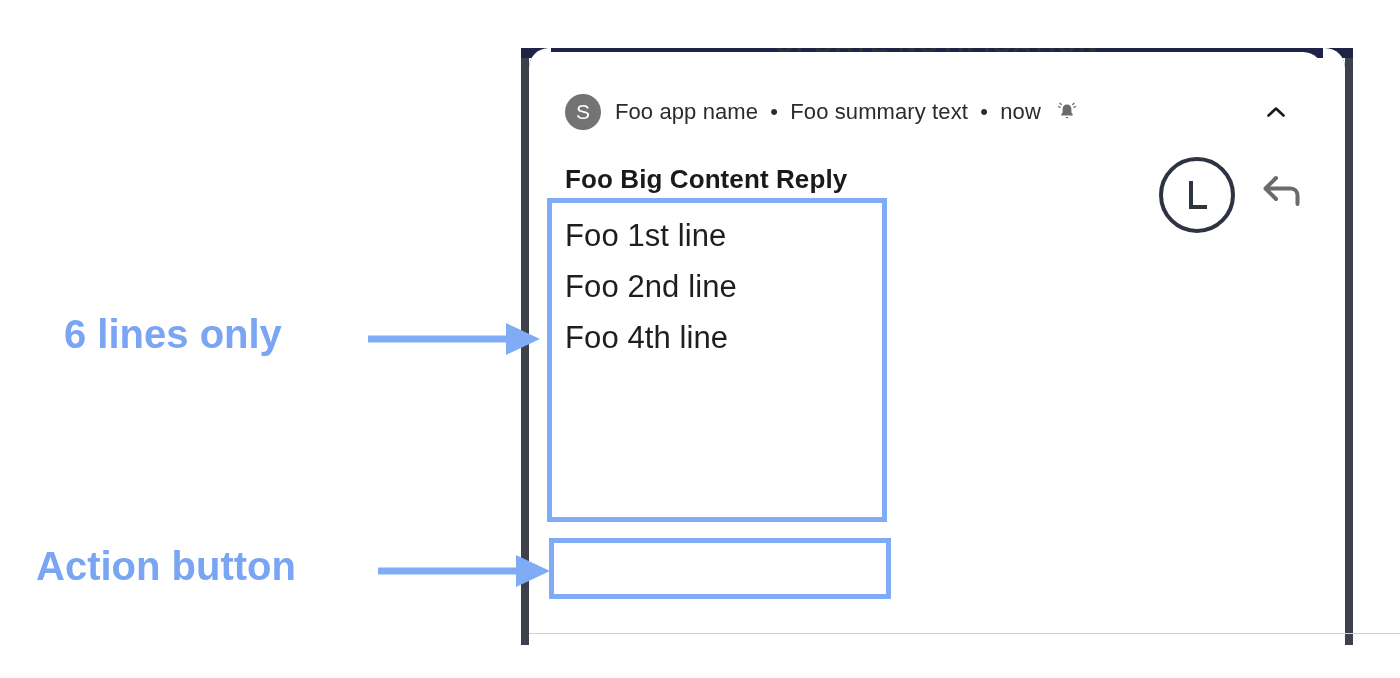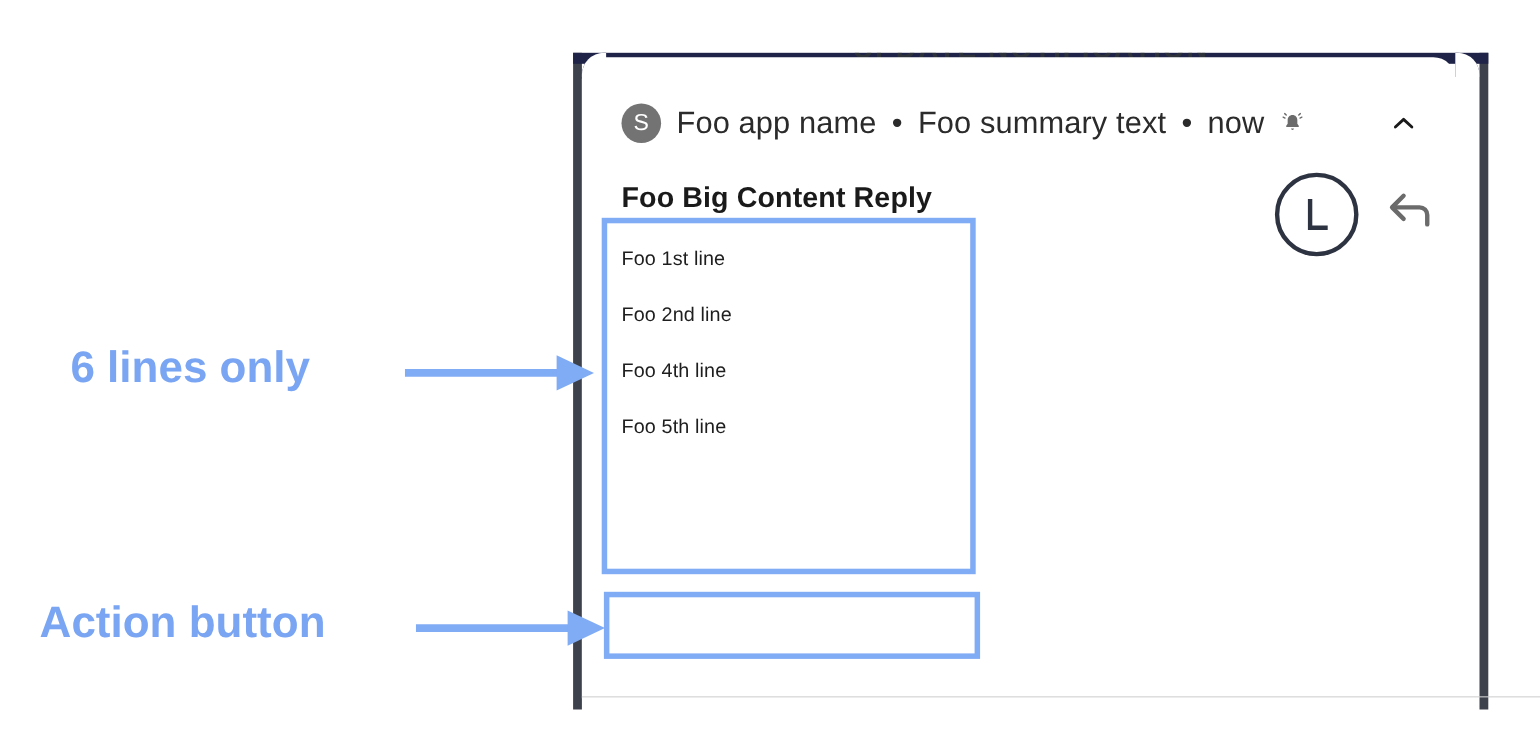--- a/index.html
+++ b/index.html
@@ -107,21 +107,21 @@
     color: #ffffff;
     font-size: 21px;
     font-weight: normal;
     display: flex;
     align-items: center;
     justify-content: center;
     flex: 0 0 auto;
   }
   #notif-meta {
     margin-left: 14px;
-    font-size: 28px;
+    font-size: 22px;
     color: #2b2b2b;
     white-space: nowrap;
     letter-spacing: .1px;
   }
   .meta-sep { margin: 0 6px; color: #2b2b2b; }
   #bell-icon {
     margin-left: 14px;
     display: flex;
     align-items: center;
   }
@@ -164,21 +164,21 @@
   }
 
   
   #message-lines {
     position: absolute;
     left: 36px;
     top: 158px;
     width: 330px;
   }
   .msg-line {
-    font-size: 18px;
+    font-size: 31px;
     color: #1e1e1e;
     line-height: 51px;
     letter-spacing: .1px;
   }
 
   
   #action-button {
     position: absolute;
     left: 36px;
     top: 490px;
@@ -299,21 +299,20 @@
     <svg width="46" height="42" viewBox="0 0 46 42" fill="none">
       <path d="M17 8 6.5 18.5 17 29" stroke="#6b6b6b" stroke-width="4" stroke-linecap="round" stroke-linejoin="round"></path>
       <path d="M7.5 18.5h24c4 0 7 3 7 7V34" stroke="#6b6b6b" stroke-width="4" stroke-linecap="round" stroke-linejoin="round"></path>
     </svg>
   </span>
 
   <div id="message-lines">
     <div class="msg-line">Foo 1st line</div>
     <div class="msg-line">Foo 2nd line</div>
     <div class="msg-line">Foo 4th line</div>
-    <div class="msg-line">Foo 5th line</div>
   </div>
 
 </div>
 
 <div id="card-divider"></div>
 
 <div class="annotation-box" id="lines-annotation-box"></div>
 <div class="annotation-box" id="action-annotation-box"></div>
 
 <div class="annotation-label" id="lines-annotation-label">6 lines only</div>

